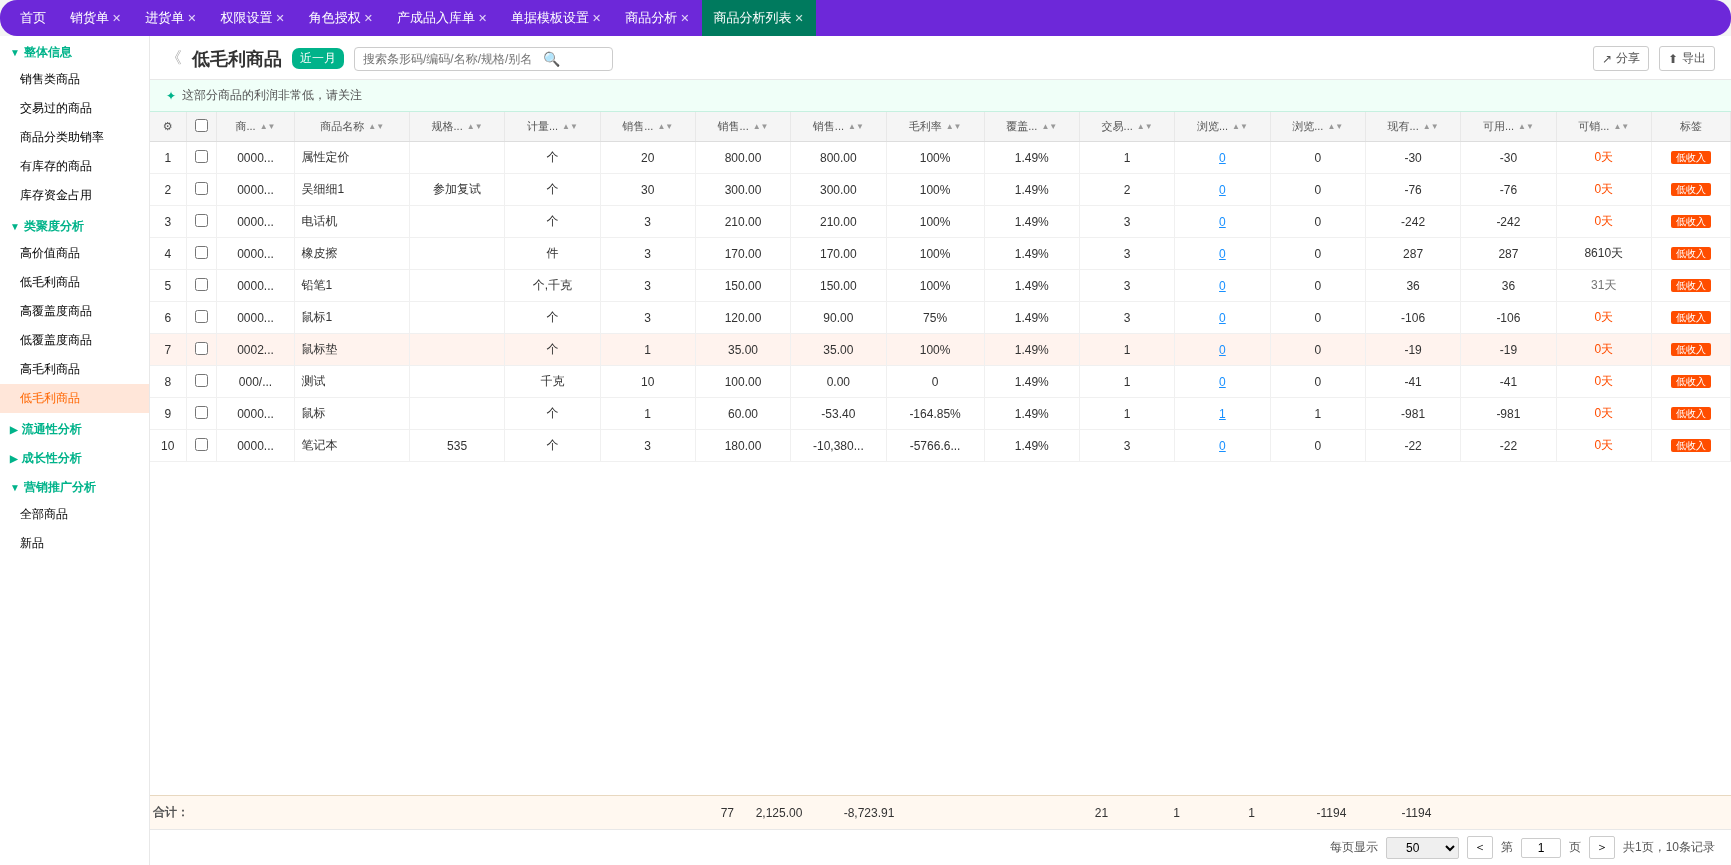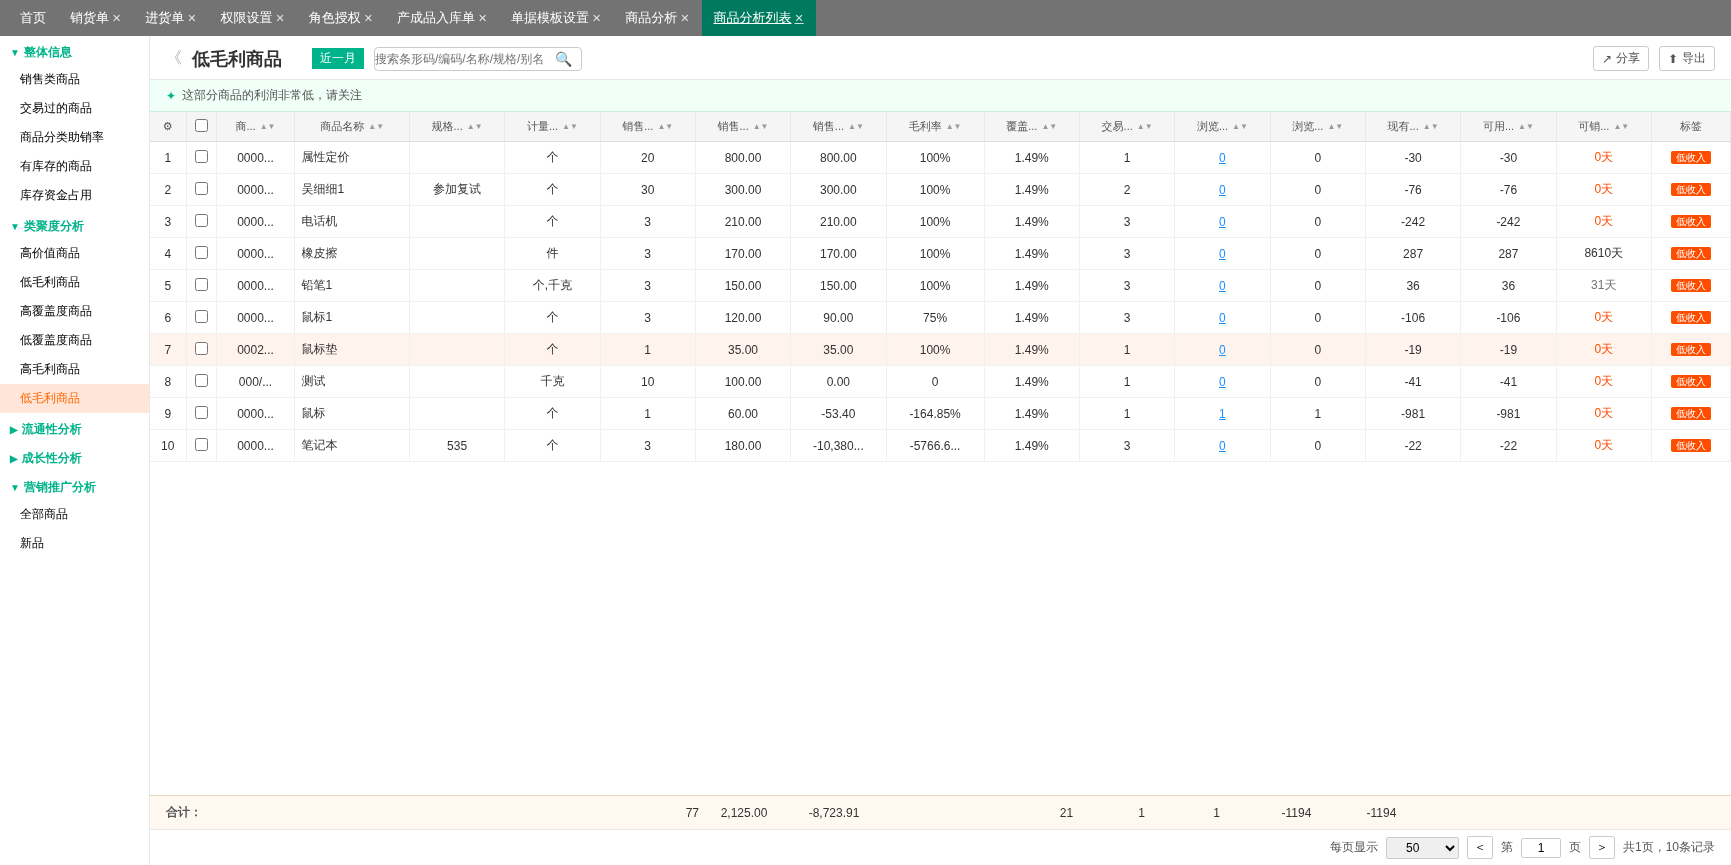--- a/index.html
+++ b/index.html
@@ -1,41 +1,41 @@
 <!DOCTYPE html>
 <html><head>
   <meta charset="utf-8">
   <style>
     * { margin: 0; padding: 0; box-sizing: border-box; }
     body { font-family: "Microsoft YaHei", "PingFang SC", sans-serif; font-size: 12px; background: #f5f5f5; color: #333; width: 1731px; min-height: 865px; overflow-x: hidden; }
 
     
-    .top-nav { background: #737373; display: flex; align-items: flex-end; height: 36px; padding: 0 8px; }
+    .top-nav { background: #6d28d9; display: flex; align-items: flex-end; height: 36px; padding: 0 8px; border-radius: 17px; }
     .nav-item { color: #fff; padding: 0 12px; height: 36px; display: flex; align-items: center; cursor: pointer; font-size: 13px; white-space: nowrap; }
-    .nav-item.active { background: #007a5e; text-decoration: underline; }
+    .nav-item.active { background: #007a5e; }
     .nav-close { margin-left: 3px; font-size: 11px; opacity: 0.8; }
 
     
     .layout { display: flex; height: calc(865px - 36px); }
 
     
     .sidebar { width: 150px; background: #fff; border-right: 1px solid #e8e8e8; overflow-y: auto; flex-shrink: 0; }
     .sidebar-group-title { color: #00b38a; padding: 8px 10px 4px 10px; font-size: 12px; font-weight: bold; display: flex; align-items: center; cursor: pointer; }
     .sidebar-group-title .arrow { margin-right: 4px; font-size: 10px; }
     .sidebar-item { padding: 6px 10px 6px 20px; color: #000000; cursor: pointer; font-size: 12px; white-space: nowrap; }
     .sidebar-item.active { background: #ffe6d9; color: #ff6600; }
 
     
     .main { flex: 1; display: flex; flex-direction: column; overflow: hidden; }
 
     
     .page-header { padding: 10px 16px 8px 16px; display: flex; align-items: center; gap: 10px; background: #fff; border-bottom: 1px solid #e8e8e8; }
     .page-title { font-size: 18px; font-weight: bold; color: #333; }
-    .date-badge { background: #00b38a; color: #fff; padding: 2px 8px; border-radius: 0; font-size: 12px; cursor: pointer; margin-left: 20px; }
-    .search-box { border: 1px solid #ccc; border-radius: 4px; padding: 3px 0; display: flex; align-items: center; width: 208px; }
+    .date-badge { background: #00b38a; color: #fff; padding: 2px 8px; border-radius: 7px; font-size: 12px; cursor: pointer; }
+    .search-box { border: 1px solid #ccc; border-radius: 4px; padding: 3px 8px; display: flex; align-items: center; width: 259px; }
     .search-box input { border: none; outline: none; font-size: 12px; color: #999; width: 180px; }
     .search-icon { color: #999; font-size: 14px; cursor: pointer; }
     .header-actions { margin-left: auto; display: flex; gap: 10px; }
     .btn-action { display: flex; align-items: center; gap: 4px; color: #555; cursor: pointer; font-size: 12px; padding: 3px 8px; border: 1px solid #ccc; border-radius: 3px; background: #fff; }
 
     
     .notice { background: #f0fff8; border-bottom: 1px solid #c6f0e0; padding: 7px 16px; color: #555; font-size: 12px; display: flex; align-items: center; gap: 6px; }
     .notice-icon { color: #00b38a; }
 
     
@@ -47,21 +47,21 @@
     tbody tr.highlighted { background: #fff3ee; }
     tbody td { padding: 7px 6px; text-align: center; color: #333; border-right: 1px solid #f0f0f0; white-space: nowrap; }
     tbody td.text-left { text-align: left; }
     .tag-badge { background: #ff4d00; color: #fff; padding: 1px 5px; border-radius: 2px; font-size: 10px; }
     .zero-link { color: #1890ff; text-decoration: underline; cursor: pointer; }
     .sort-arrows { display: inline-flex; flex-direction: column; margin-left: 2px; font-size: 8px; color: #999; }
     .th-content { display: flex; align-items: center; justify-content: center; gap: 2px; }
     .checkbox-col { width: 30px; }
 
     
-    .table-footer { background: #fff8f0; border-top: 1px solid #e8d8c0; padding: 8px 16px; display: flex; align-items: center; }
+    .table-footer { background: #fff8f0; border-top: 1px solid #e8d8c0; padding: 8px 3px; display: flex; align-items: center; gap: 48px; }
     .footer-label { color: #555; font-weight: bold; margin-right: 16px; }
     .footer-cells { display: flex; flex: 1; }
 
     
     .pagination { background: #fff; border-top: 1px solid #e8e8e8; padding: 6px 16px; display: flex; align-items: center; justify-content: flex-end; gap: 8px; font-size: 12px; }
     .pagination span { color: #555; }
     .page-select { border: 1px solid #ccc; border-radius: 2px; padding: 2px 15px; font-size: 12px; }
     .page-btn { border: 1px solid #ccc; background: #fff; padding: 2px 6px; cursor: pointer; border-radius: 2px; font-size: 12px; }
     .page-btn:disabled { opacity: 0.4; cursor: default; }
     .page-input { border: 1px solid #ccc; width: 40px; text-align: center; padding: 2px 4px; border-radius: 2px; font-size: 12px; }

